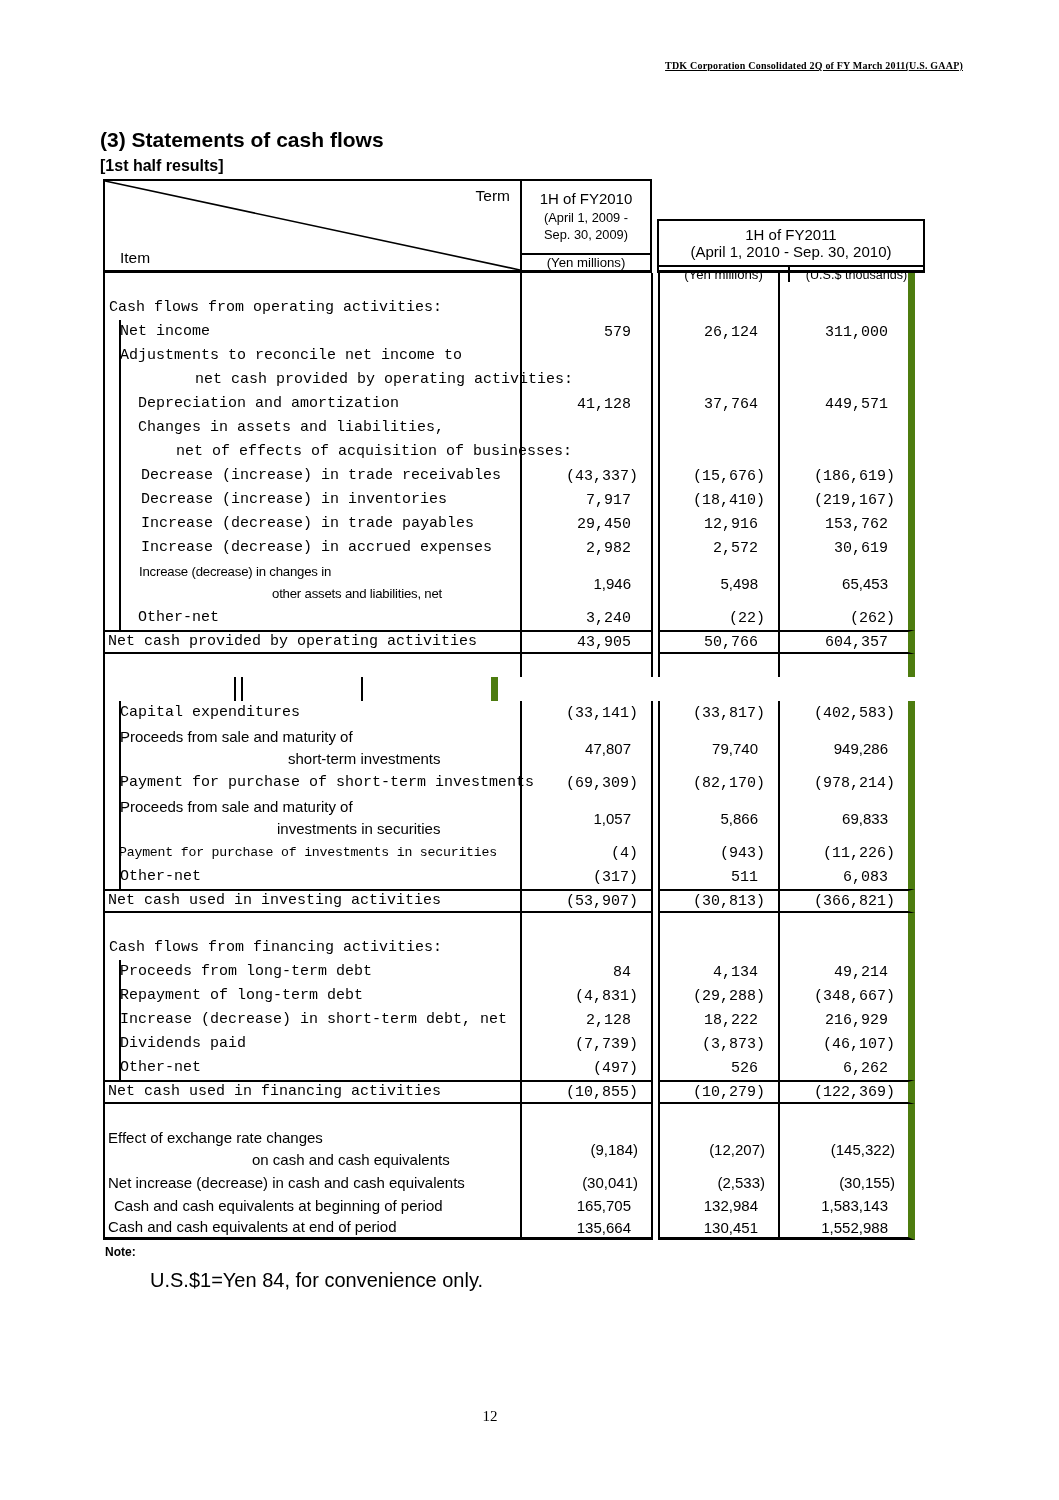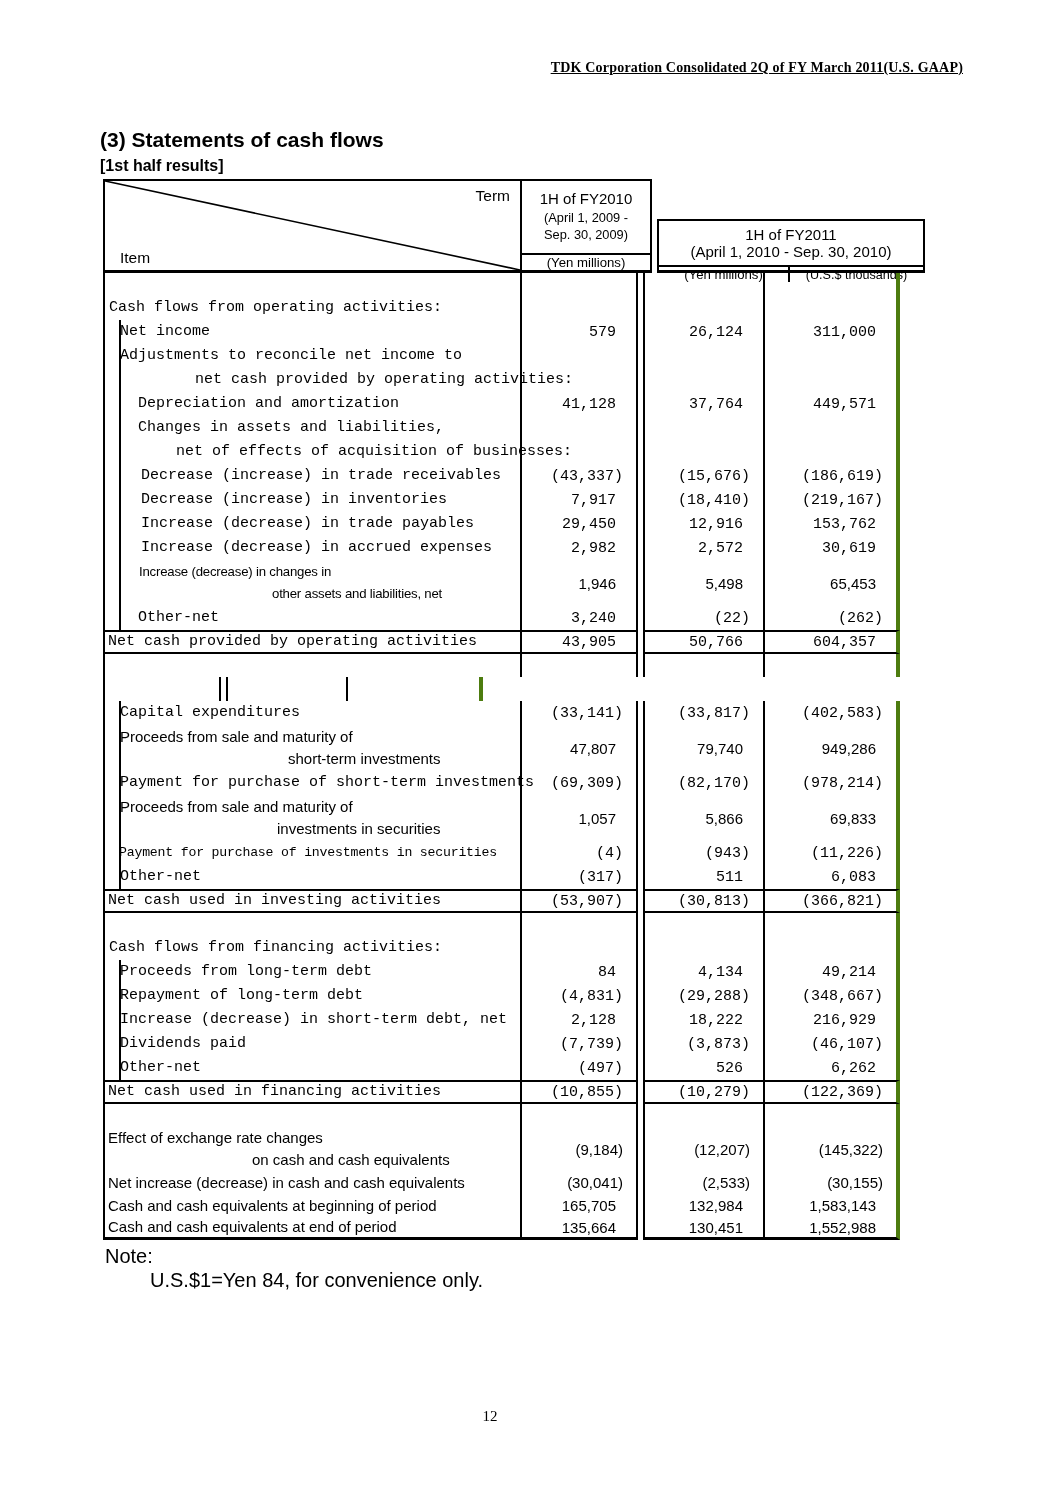--- a/index.html
+++ b/index.html
@@ -3,21 +3,21 @@
 <meta charset="utf-8">
 <style>
   * { margin:0; padding:0; box-sizing:border-box; }
   html,body { background:#ffffff; }
   .page {
     position:relative; width:1059px; height:1500px; background:#ffffff;
     font-family:"Liberation Sans", sans-serif; color:#000; overflow:hidden;
   }
   .doc-ref {
     position:absolute; top:60px; right:96px;
-    font-family:"Liberation Serif", serif; font-size:14px; font-weight:bold;
+    font-family:"Liberation Serif", serif; font-size:10px; font-weight:bold;
     text-decoration:underline; letter-spacing:0.2px;margin-left:12px;
   }
   .title    { position:absolute; top:128px; left:100px; font-size:21px; font-weight:bold; }
   .subtitle { position:absolute; top:157px; left:100px; font-size:16px; font-weight:bold; }
 
   .cf-table { position:absolute; top:179px; left:103px; width:822px; }
 
   
   .thead { display:flex; height:94px; }
   .corner {
@@ -60,39 +60,39 @@
   .row { display:flex; }
   .h24 { height:24px;font-family:Liberation Mono, monospace; } .h23 { height:23px; } .h46 { height:46px; } .h44 { height:44px; }
   .c { display:flex; }
   .citem {
     width:417px; border-left:2px solid #000; position:relative;
     display:flex; flex-direction:column; justify-content:center;
   }
   .citem.guide::before {
     content:""; position:absolute; left:14px; top:0; bottom:0; width:1.5px; background:#000;
   }
-  .c2010 { width:118px; border-left:2px solid #000; border-right:2px solid #000; }
+  .c2010 { width:133px; border-left:2px solid #000; border-right:2px solid #000; }
   .cgap  { width:5px; }
   .cyen  { width:120px; border-left:2px solid #000; }
-  .cusd  { width:137px; border-left:2px solid #000; border-right:4px solid #4d7c0f; }
+  .cusd  { width:137px; border-left:2px solid #000; border-right:7px solid #4d7c0f; }
   .c2010,.cyen,.cusd {
     align-items:center; justify-content:flex-end; padding-right:20px; font-size:15px;
   }
   .neg { margin-right:-7px; }
   .lbl { font-size:15px; line-height:22px; white-space:nowrap; }
   .lbl.sm { font-size:13.2px; letter-spacing:-0.2px; }
   .totalrow .citem, .totalrow .c2010, .totalrow .cyen, .totalrow .cusd {
     border-top:2px solid #000; border-bottom:2px solid #000;
   }
   .lastrow .citem, .lastrow .c2010, .lastrow .cyen, .lastrow .cusd {
     border-bottom:3px solid #000;
   }
 
   
-  .note-label { position:absolute; top:1245px; left:105px; font-size:20px; font-weight:normal; }
+  .note-label { position:absolute; top:1245px; left:105px; font-size:12px; font-weight:bold; }
   .note-text  { position:absolute; top:1269px; left:150px; font-size:20px; }
   .page-num   {
     position:absolute; top:1408px; left:0; width:980px; text-align:center;
     font-family:"Liberation Serif", serif; font-size:15px;
   }
 </style>
 </head>
 <body>
 
 <div class="page">
@@ -580,21 +580,21 @@
           <div class="c cgap"></div>
           <div class="c cyen">
             <span class="neg">(2,533)</span>
           </div>
           <div class="c cusd">
             <span class="neg">(30,155)</span>
           </div>
         </div>
         <div class="row h23">
           <div class="c citem">
-            <div class="lbl" style="padding-left: 3px;">Cash and cash equivalents at beginning of period</div>
+            <div class="lbl" style="padding-left: 9px;">Cash and cash equivalents at beginning of period</div>
           </div>
           <div class="c c2010">
             <span>165,705</span>
           </div>
           <div class="c cgap"></div>
           <div class="c cyen">
             <span>132,984</span>
           </div>
           <div class="c cusd">
             <span>1,583,143</span>

